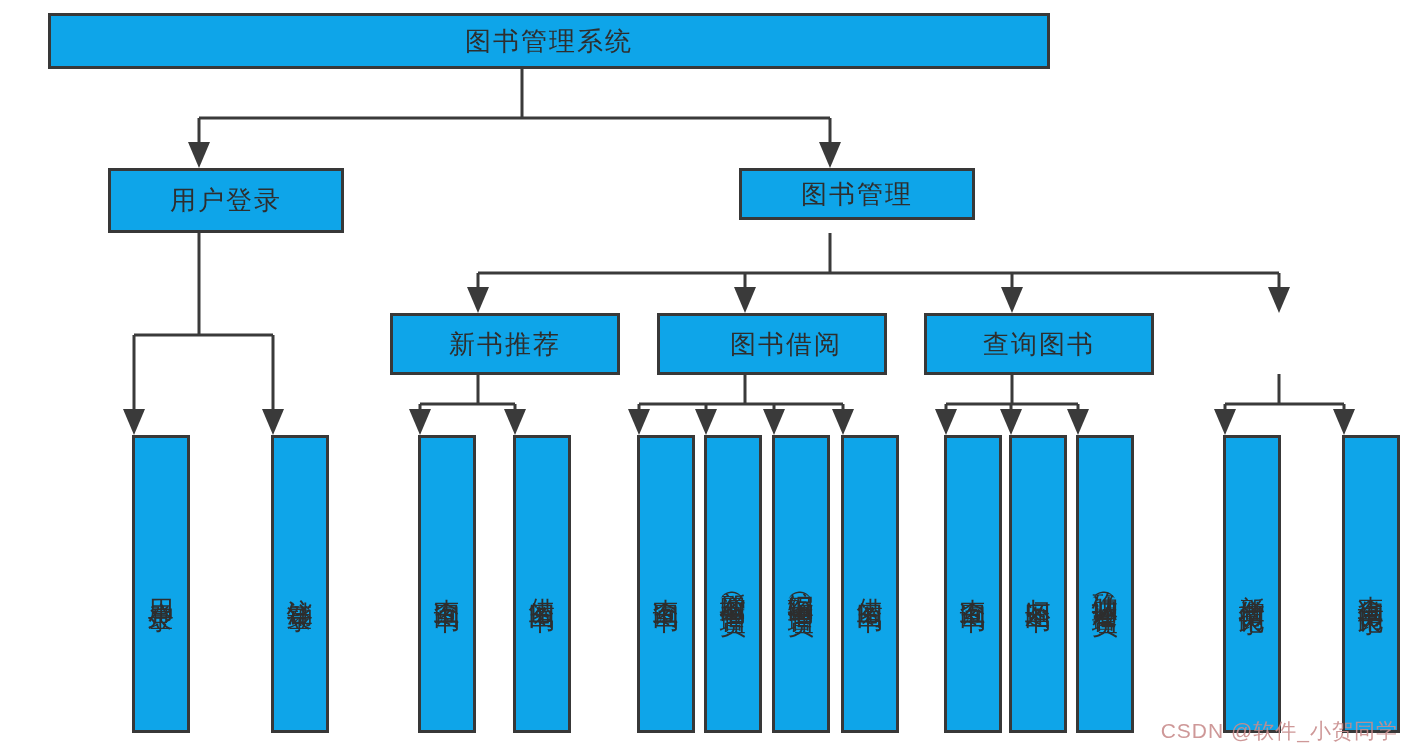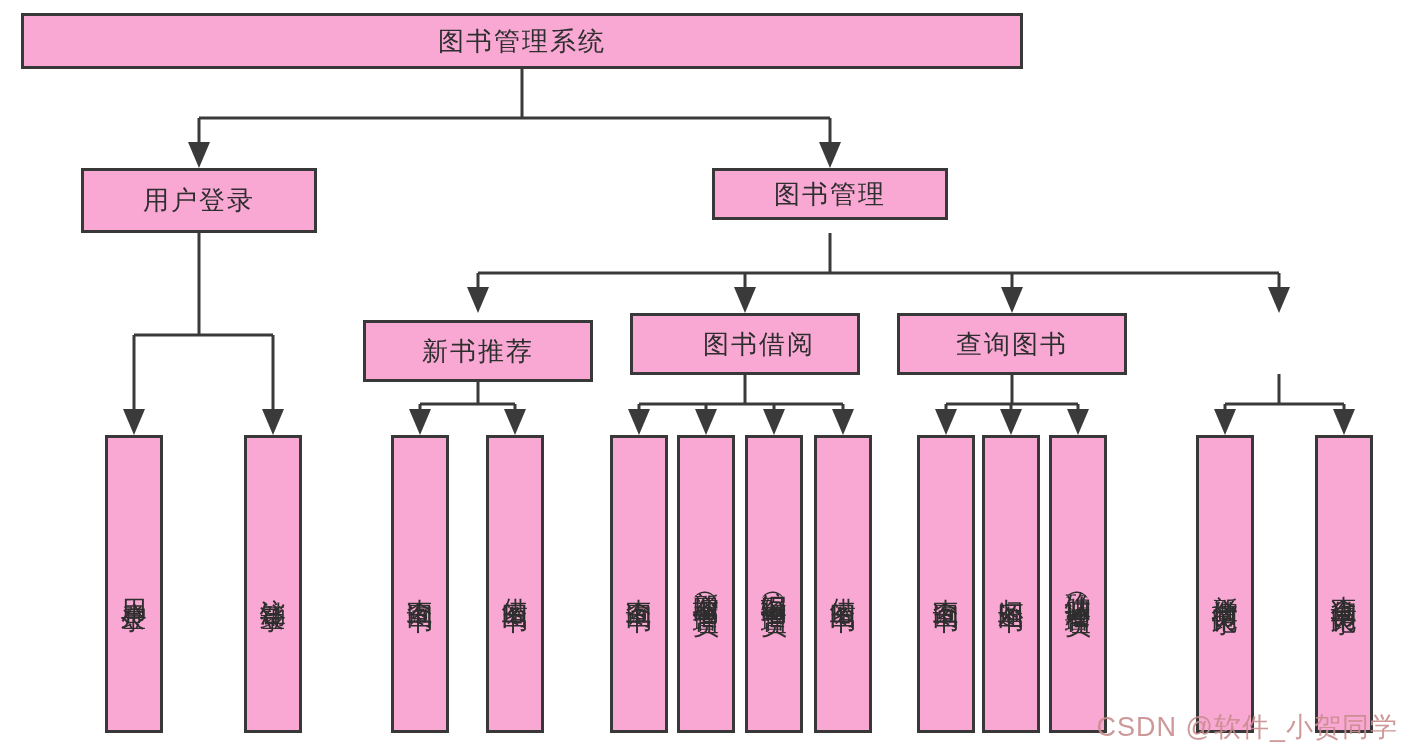--- a/index.html
+++ b/index.html
@@ -9,39 +9,40 @@
     background:#fff;
     font-family:"Liberation Sans", sans-serif;
     overflow:hidden;
   }
   .connectors{position:absolute;left:0;top:0;z-index:1;}
   .ln{fill:none;stroke:var(--line,#3a3a3a);stroke-width:3;}
   .ah{fill:var(--line,#3a3a3a);stroke:none;}
   .node{
     position:absolute;
     box-sizing:border-box;
-    background:#f9a8d4;
+    background:#0ea5e9;
     border:3px solid var(--border,#383838);
     display:flex;align-items:center;justify-content:center;
     color:var(--text,#2e2e2e);
     font-size:26px;
     letter-spacing:2px;
     z-index:2;
+    margin-left:27px;
   }
   .vnode span{
     writing-mode:vertical-rl;
     letter-spacing:3px;
     line-height:1.1;
     white-space:nowrap;
   }
   .watermark{
     position:absolute;
     right:7px;bottom:2px;
     z-index:3;
-    font-size:27px;
+    font-size:21px;
     letter-spacing:1px;
     color:var(--watermark,#c98d8d);
     opacity:0.9;
   }
 </style>
 </head>
 <body>
 
 <div class="canvas">
 
@@ -79,21 +80,21 @@
     <span>图书管理系统</span>
   </div>
 
   <div class="node" style="left:81px;top:168px;width:236px;height:65px;">
     <span>用户登录</span>
   </div>
   <div class="node" style="left:712px;top:168px;width:236px;height:52px;">
     <span>图书管理</span>
   </div>
 
-  <div class="node" style="left:363px;top:320px;width:230px;height:62px;">
+  <div class="node" style="left:363px;top:313px;width:230px;height:62px;">
     <span>新书推荐</span>
   </div>
   <div class="node" style="left:630px;top:313px;width:230px;height:62px;padding-left:28px;">
     <span>图书借阅</span>
   </div>
   <div class="node" style="left:897px;top:313px;width:230px;height:62px;">
     <span>查询图书</span>
   </div>
 
   <div class="node vnode" style="left:105px;top:435px;width:58px;height:298px;">

